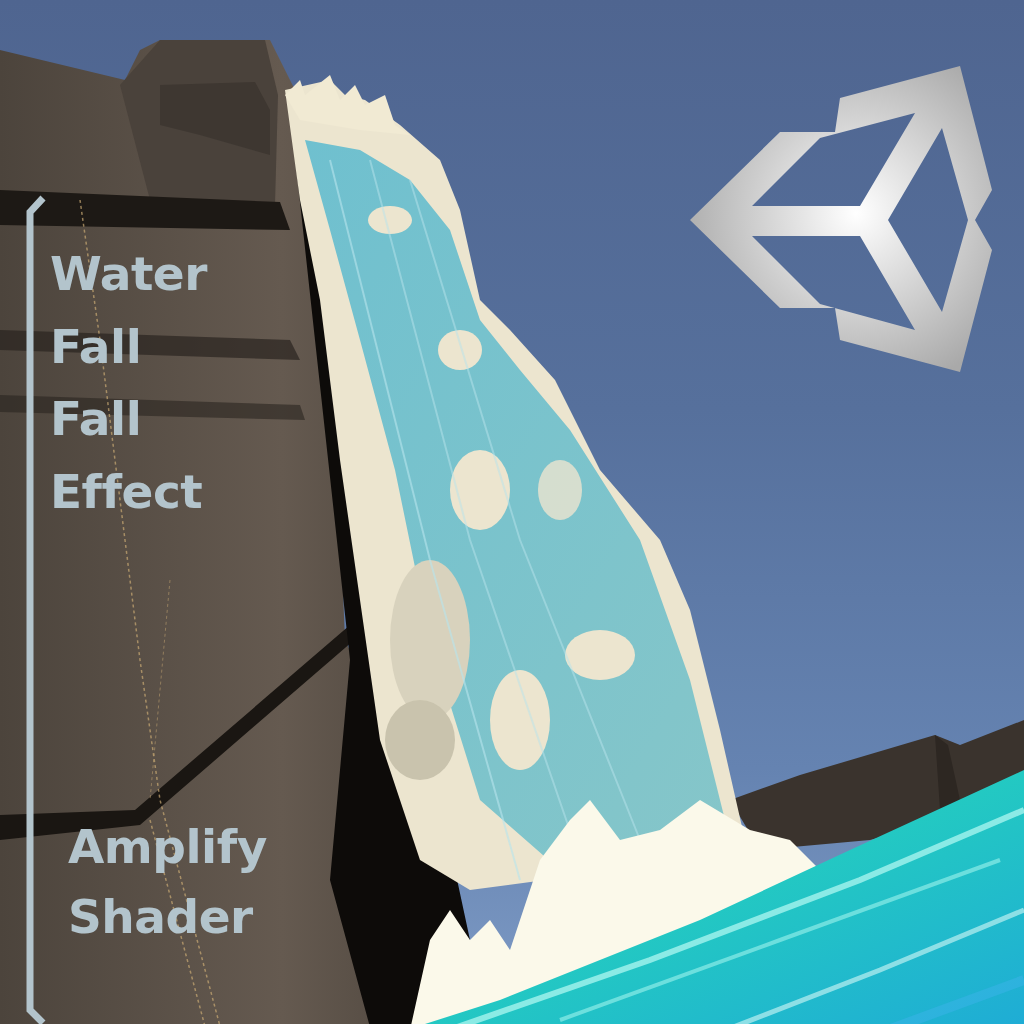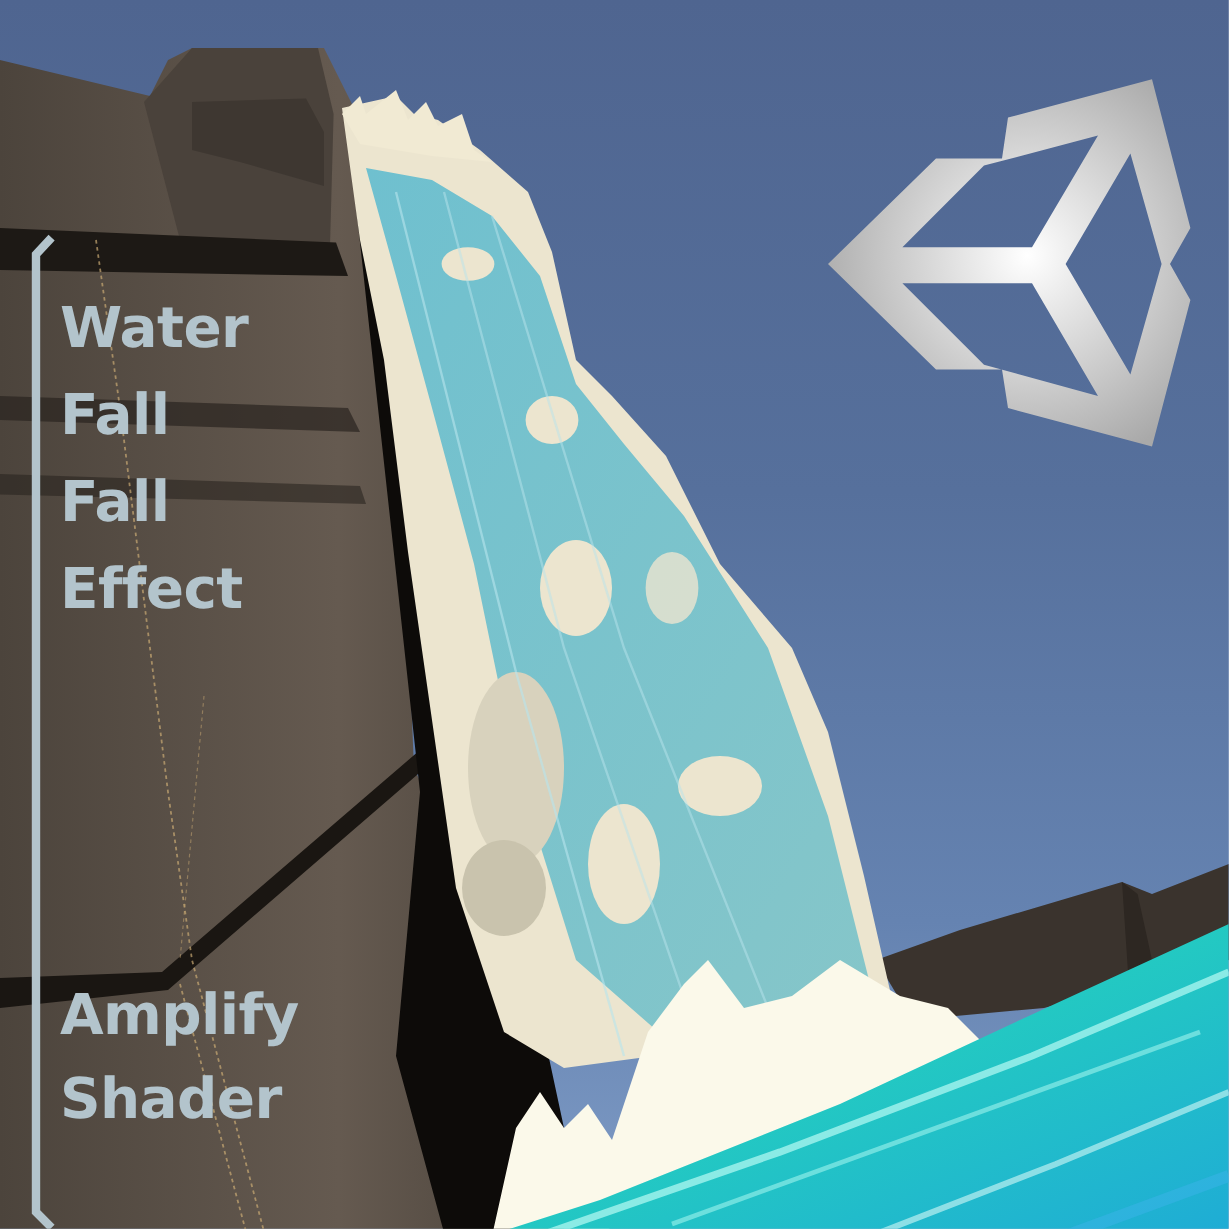--- a/index.html
+++ b/index.html
@@ -11,21 +11,21 @@
     .scene { position: absolute; inset: 0; margin-top: 40px; }
     svg.layer { position: absolute; left: 0; top: 0; width: 1024px; height: 1024px; }
 
     .title-block {
       position: absolute; left: 50px; top: 198px;
       color: #b3c4cc; font-weight: bold; font-size: 47px; line-height: 72.5px;
       font-family: "DejaVu Sans", sans-serif; letter-spacing: -0.5px;
     }
     .title-block .line { display: block; white-space: nowrap; }
     .subtitle-block {
-      position: absolute; left: 50px; top: 772px;
+      position: absolute; left: 68px; top: 772px;
       color: #b3c4cc; font-weight: bold; font-size: 47px; line-height: 70px;
       font-family: "DejaVu Sans", sans-serif; letter-spacing: -0.5px;
     }
     .subtitle-block .line { display: block; white-space: nowrap; }
   </style>
 </head>
 <body>
 
 <div class="scene">
 

